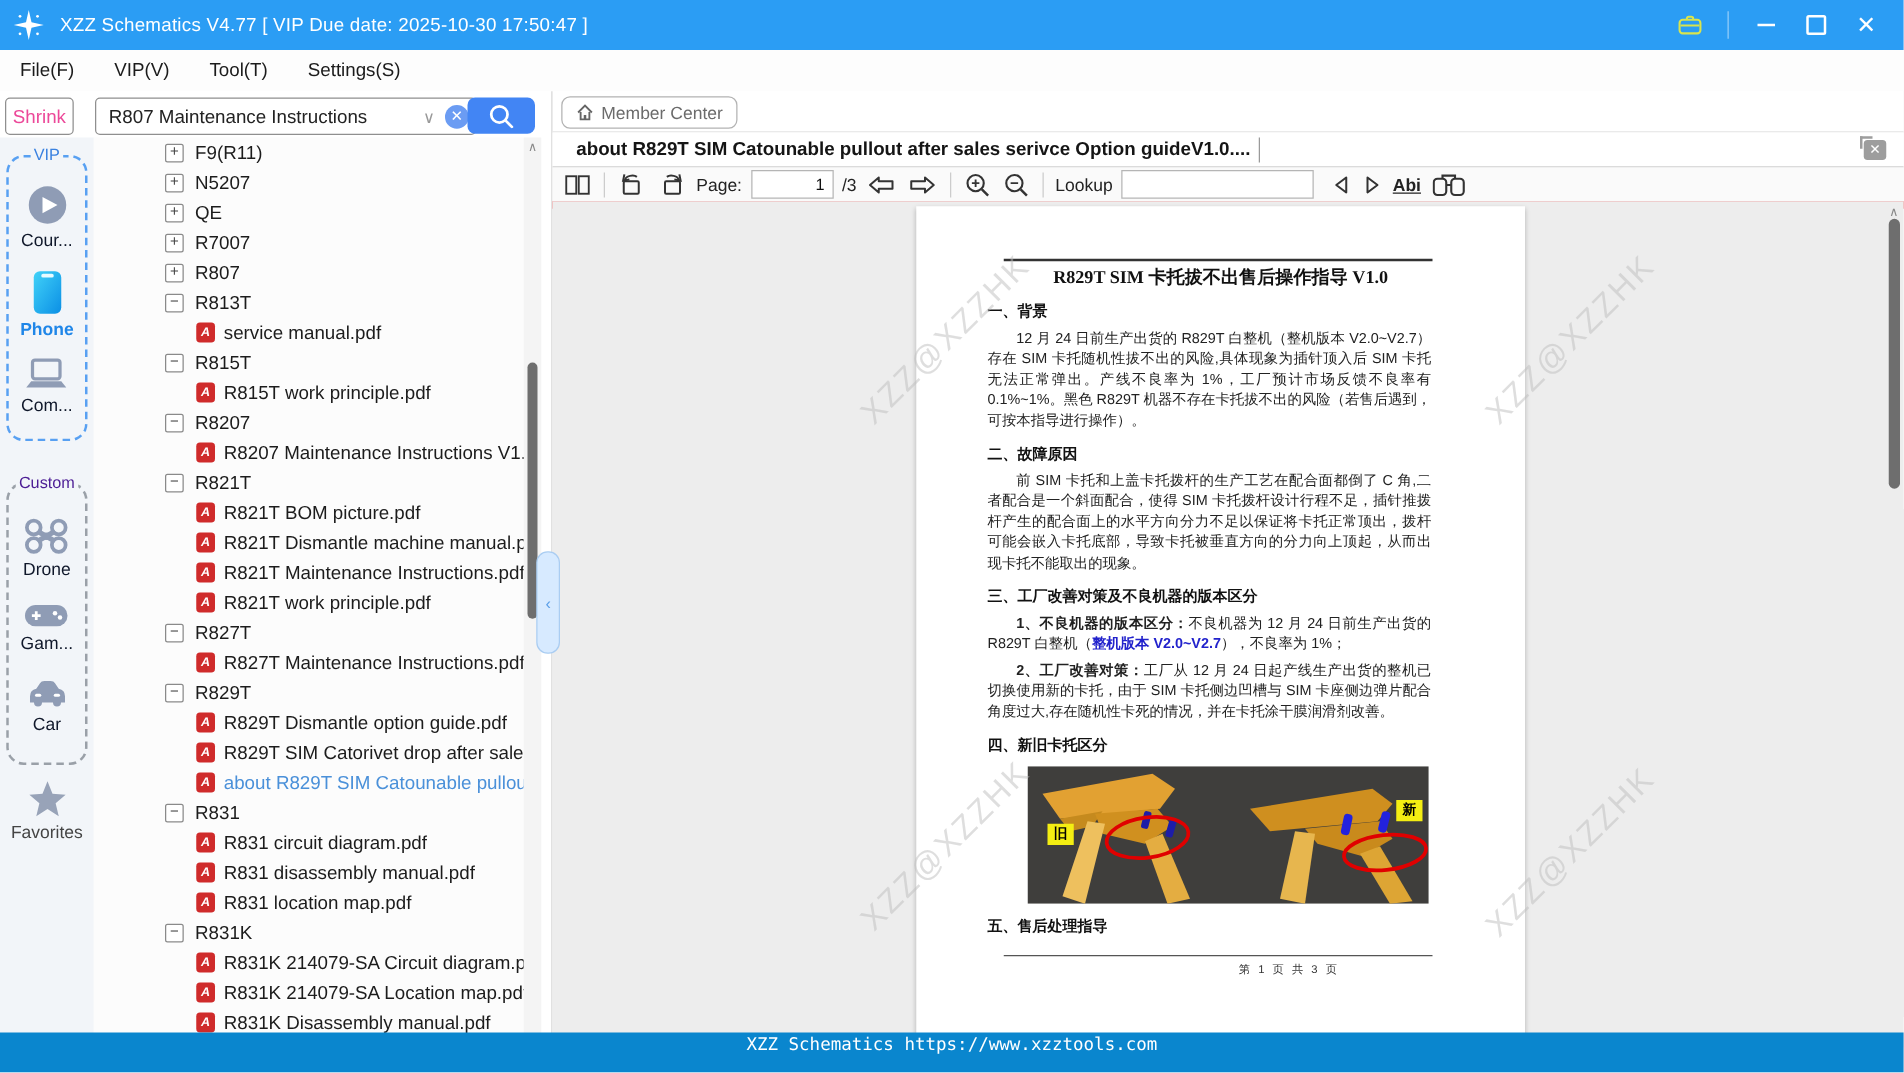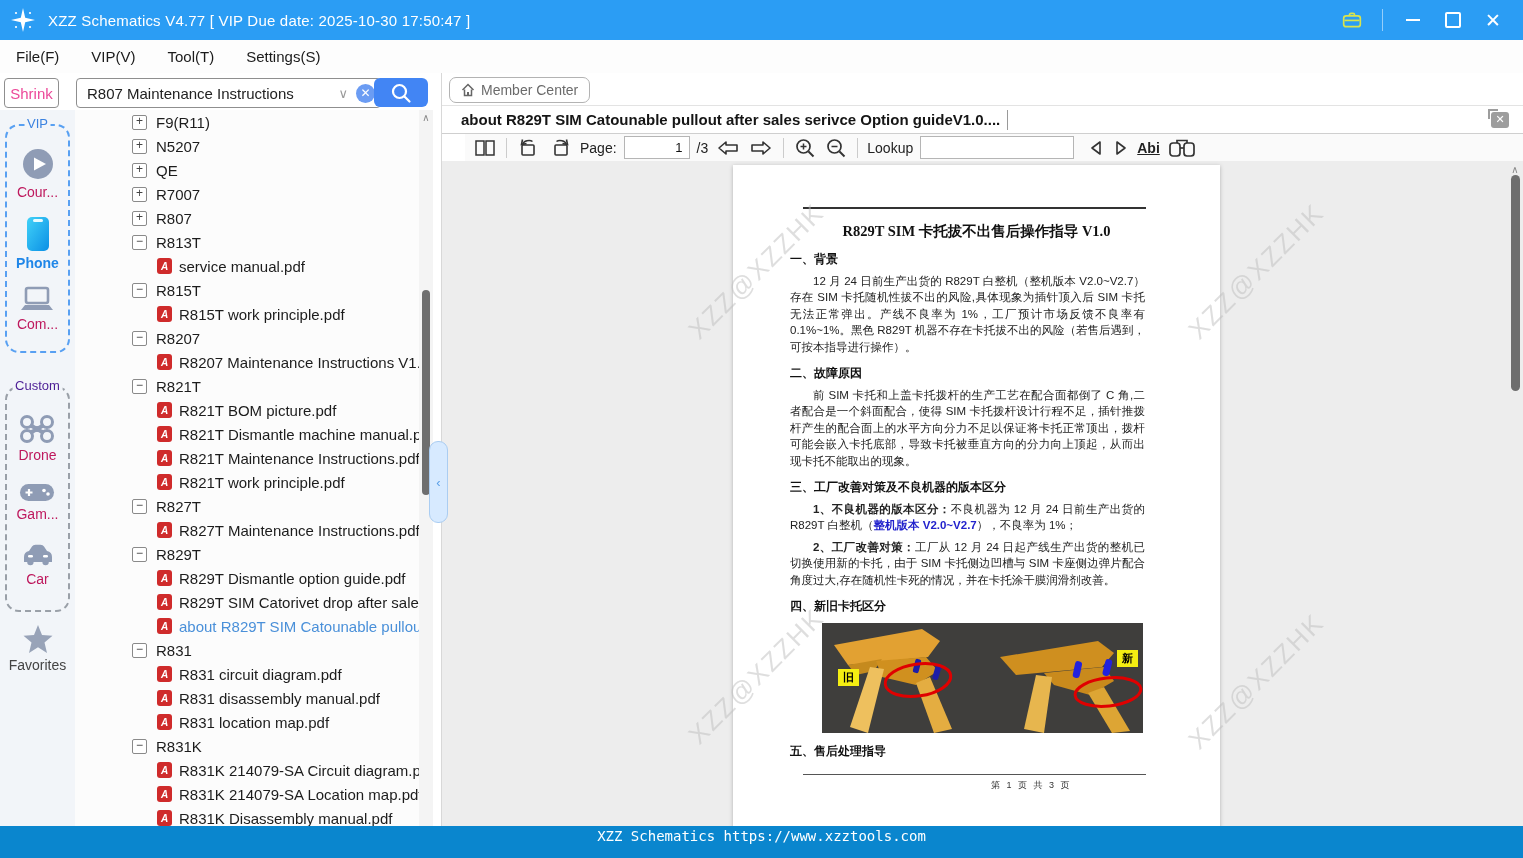--- a/index.html
+++ b/index.html
@@ -40,41 +40,41 @@
   .tabrow{position:absolute;left:442px;right:0;top:106px;height:27px;background:#fff;
           border-bottom:1px solid #cfcfcf;display:flex;align-items:center}
   .tab-label{margin-left:19px;font-weight:bold;font-size:15px;color:#151515;width:546px;
              overflow:hidden;white-space:nowrap}
   .tab-sep{width:1px;height:20px;background:#9a9a9a}
   .tab-close{margin-left:auto;margin-right:14px;width:18px;height:16px;background:#9d9d9d;border-radius:3px;
              color:#fff;font-size:11px;display:flex;align-items:center;justify-content:center;position:relative}
   .tab-close::before{content:"";position:absolute;left:-3px;top:-3px;width:8px;height:8px;
              border-left:2px solid #9d9d9d;border-top:2px solid #9d9d9d}
   
-  .pdftoolbar{position:absolute;left:465px;right:0;top:134px;height:27px;background:#fafafa;
+  .pdftoolbar{position:absolute;left:442px;right:0;top:134px;height:27px;background:#fafafa;
               border-bottom:6px solid #ef4444;display:flex;align-items:center;gap:7px;padding-left:8px;
               color:#222;font-size:14px}
   .icon-btn{height:22px;display:flex;align-items:center;justify-content:center;padding:0 2px;cursor:pointer}
   .tb-vsep{width:1px;height:20px;background:#ccc;margin:0 2px}
   .page-input{width:56px;height:19px;border:1px solid #b5b5b5;background:#fff;text-align:right;
               padding-right:6px;font-size:13px;color:#111}
   .lookup-input{width:148px;height:19px;border:1px solid #b5b5b5;background:#fff;font-size:13px}
   .abi{font-size:14px;font-weight:bold;text-decoration:underline;color:#222;cursor:pointer}
   
   .sidebar{position:absolute;left:0;top:110px;width:75px;bottom:20px;background:#f2f5f9}
   .group{position:absolute;left:5px;width:61px;border:2px dashed;border-radius:14px;
          display:flex;flex-direction:column;align-items:center;justify-content:space-evenly;padding:6px 0 4px}
   .group-label{position:absolute;top:-10px;left:50%;transform:translateX(-50%);background:#f2f5f9;
                padding:0 3px;font-size:13px;white-space:nowrap}
   .vip-group{top:14px;height:215px;border-color:#58a0f2}
   .vip-group .group-label{color:#3b82e0}
   .custom-group{top:276px;height:212px;border-color:#9aa0a8}
   .custom-group .group-label{color:#4c1d95}
   .side-item{display:flex;flex-direction:column;align-items:center;gap:3px;cursor:pointer}
-  .side-item .slabel{font-size:14px;color:#be185d;max-width:58px;overflow:hidden;white-space:nowrap}
+  .side-item .slabel{font-size:14px;color:#0f172a;max-width:58px;overflow:hidden;white-space:nowrap}
   .side-item .slabel.blue{color:#1f86e8}
   .favorites{position:absolute;left:0;top:514px;width:75px;display:flex;flex-direction:column;
              align-items:center;gap:3px;cursor:pointer}
   .favorites .slabel{font-size:14px;color:#444}
   
   .tree{position:absolute;left:75px;top:110px;width:344px;bottom:20px;background:#fcfcfc;
         overflow:hidden;font-size:15px;color:#1c1c1c}
   .trow{height:24px;display:flex;align-items:center;white-space:nowrap;cursor:pointer}
   .trow.folder{padding-left:57px}
   .trow.file{padding-left:82px}
@@ -91,21 +91,21 @@
   .collapse-tab{position:absolute;left:429px;top:441px;width:17px;height:80px;background:#d7eaff;
                 border:1px solid #aacdf2;border-radius:9px;display:flex;align-items:center;
                 justify-content:center;color:#5a9fe8;font-size:13px;z-index:5;cursor:pointer}
   
   .viewer{position:absolute;left:442px;right:0;top:161px;bottom:20px;background:#ededed;overflow:hidden}
   .wm{position:absolute;color:#bfbfbf;opacity:.5;font-size:26px;transform:rotate(-45deg);
       letter-spacing:2px;pointer-events:none;white-space:nowrap;z-index:3}
   .page{position:absolute;left:291px;top:4px;width:487px;height:900px;background:#fff;
         box-shadow:0 1px 4px rgba(0,0,0,.25)}
   .hr-top{margin:42px 0 0 70px;width:343px;border-top:2px solid #333}
-  .doc-title{margin-top:13px;text-align:center;font-weight:bold;font-size:14.5px;color:#111;
+  .doc-title{margin-top:3px;text-align:center;font-weight:bold;font-size:14.5px;color:#111;
              font-family:"Liberation Serif",serif}
   .doc-body{padding:0 75px 0 57px;font-size:11.5px;line-height:16.5px;text-align:justify;color:#222}
   .doc-h{font-weight:bold;margin-top:10px;font-size:12px;color:#111}
   .doc-p{margin:5px 0 0;text-indent:2em}
   .blue{color:#2222cc;font-weight:bold}
   .fig{margin:8px 0 0 32px;width:321px;height:110px;position:relative}
   .figlabel{position:absolute;background:#f4ee12;color:#000;font-size:11px;line-height:1.4;
             padding:1px 5px;font-weight:bold}
   .figlabel.old{left:16px;top:46px}
   .figlabel.new{left:295px;top:27px}

